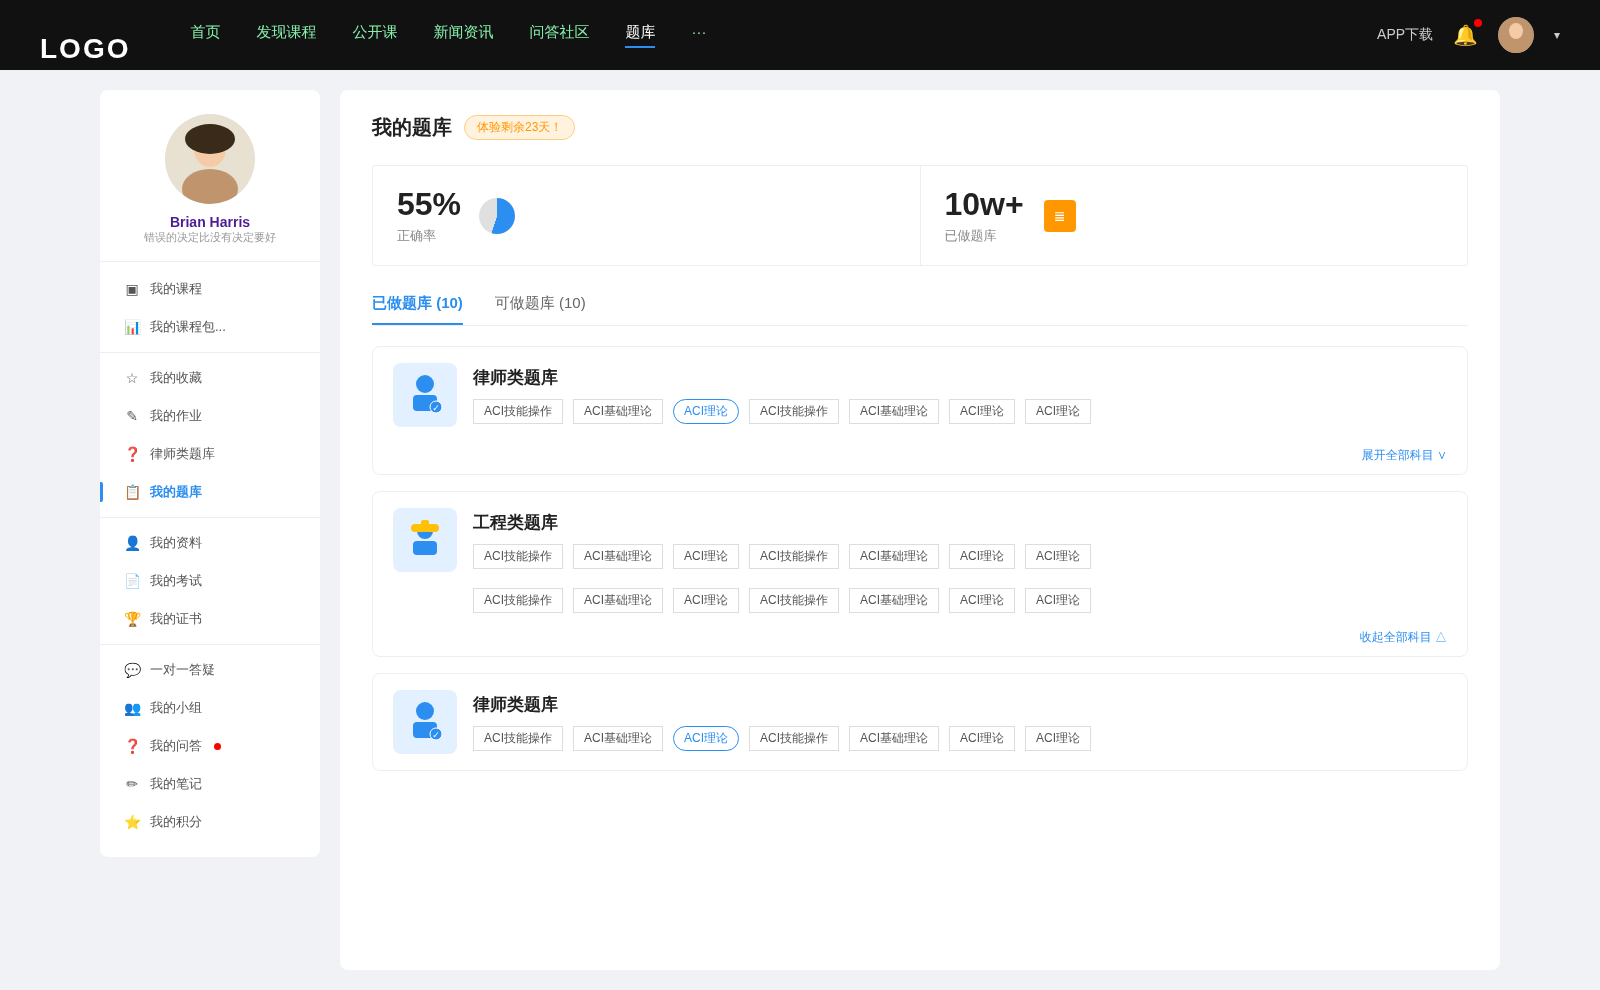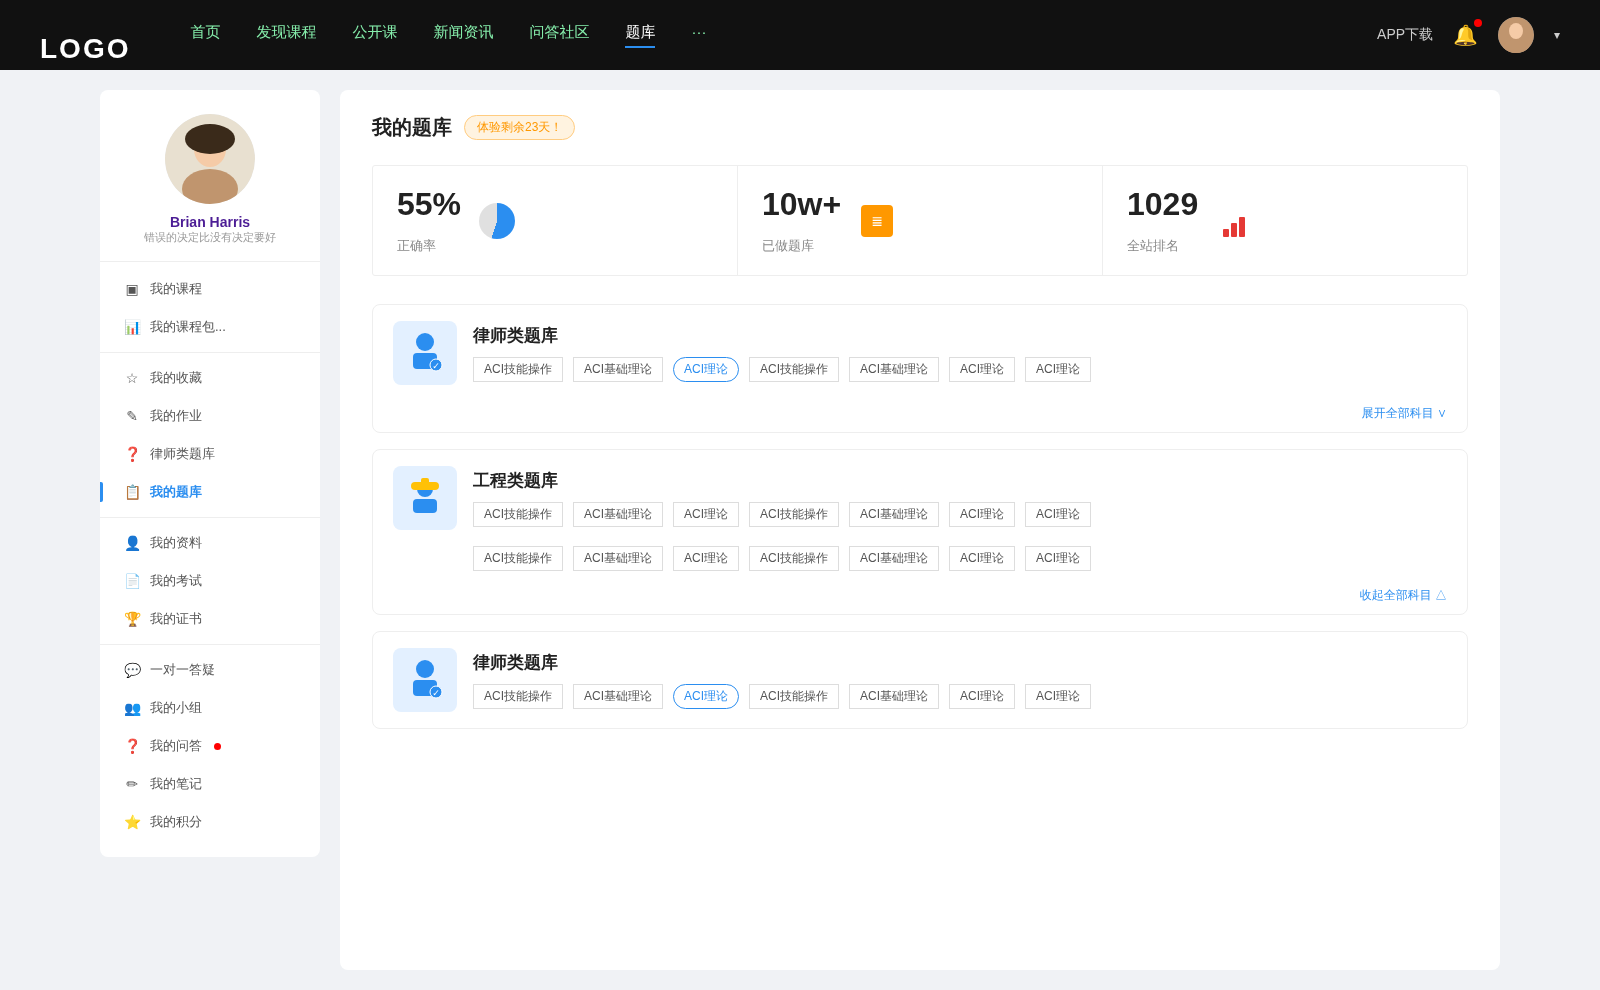--- a/index.html
+++ b/index.html
@@ -213,21 +213,21 @@
     .stat-item:last-child { border-right: none; }
     .stat-text {}
     .stat-value {
       font-size: 32px;
       font-weight: 700;
       color: #222;
     }
     .stat-label {
       font-size: 13px;
       color: #888;
-      margin-top: 14px;
+      margin-top: 4px;
     }
     .stat-icon {
       width: 40px;
       height: 40px;
       border-radius: 50%;
       display: flex;
       align-items: center;
       justify-content: center;
       font-size: 18px;
     }
@@ -480,35 +480,26 @@
       </div>
       <div class="stat-item">
         <div class="stat-text">
           <div class="stat-value">10w+</div>
           <div class="stat-label">已做题库</div>
         </div>
         <div class="stat-icon">
           <div class="doc-icon-orange">≣</div>
         </div>
       </div>
-      <div class="stat-item">
-        <div class="stat-text">
-          <div class="stat-value">1029</div>
-          <div class="stat-label">全站排名</div>
-        </div>
-        <div class="stat-icon">
-          <div class="bar-icon-red">
-            <span style="height:8px;"></span>
-            <span style="height:14px;"></span>
-            <span style="height:20px;"></span>
-          </div>
-        </div>
-      </div>
-    </div>
-
+    </div>
+
+    <div class="tabs-row">
+      <div class="tab-item active">已做题库 (10)</div>
+      <div class="tab-item">可做题库 (10)</div>
+    </div>
 
     <div class="bank-card">
       <div class="bank-card-header">
         <div class="bank-icon">
           <svg viewBox="0 0 44 44" xmlns="http://www.w3.org/2000/svg">
             <circle cx="22" cy="11" r="9" fill="#2b8ef0"></circle>
             <rect x="10" y="22" width="24" height="16" rx="4" fill="#2b8ef0"></rect>
             <circle cx="33" cy="34" r="6" fill="#2b8ef0" stroke="white" stroke-width="1"></circle>
             <text x="33" y="38" text-anchor="middle" font-size="9" fill="white">✓</text>
           </svg>

